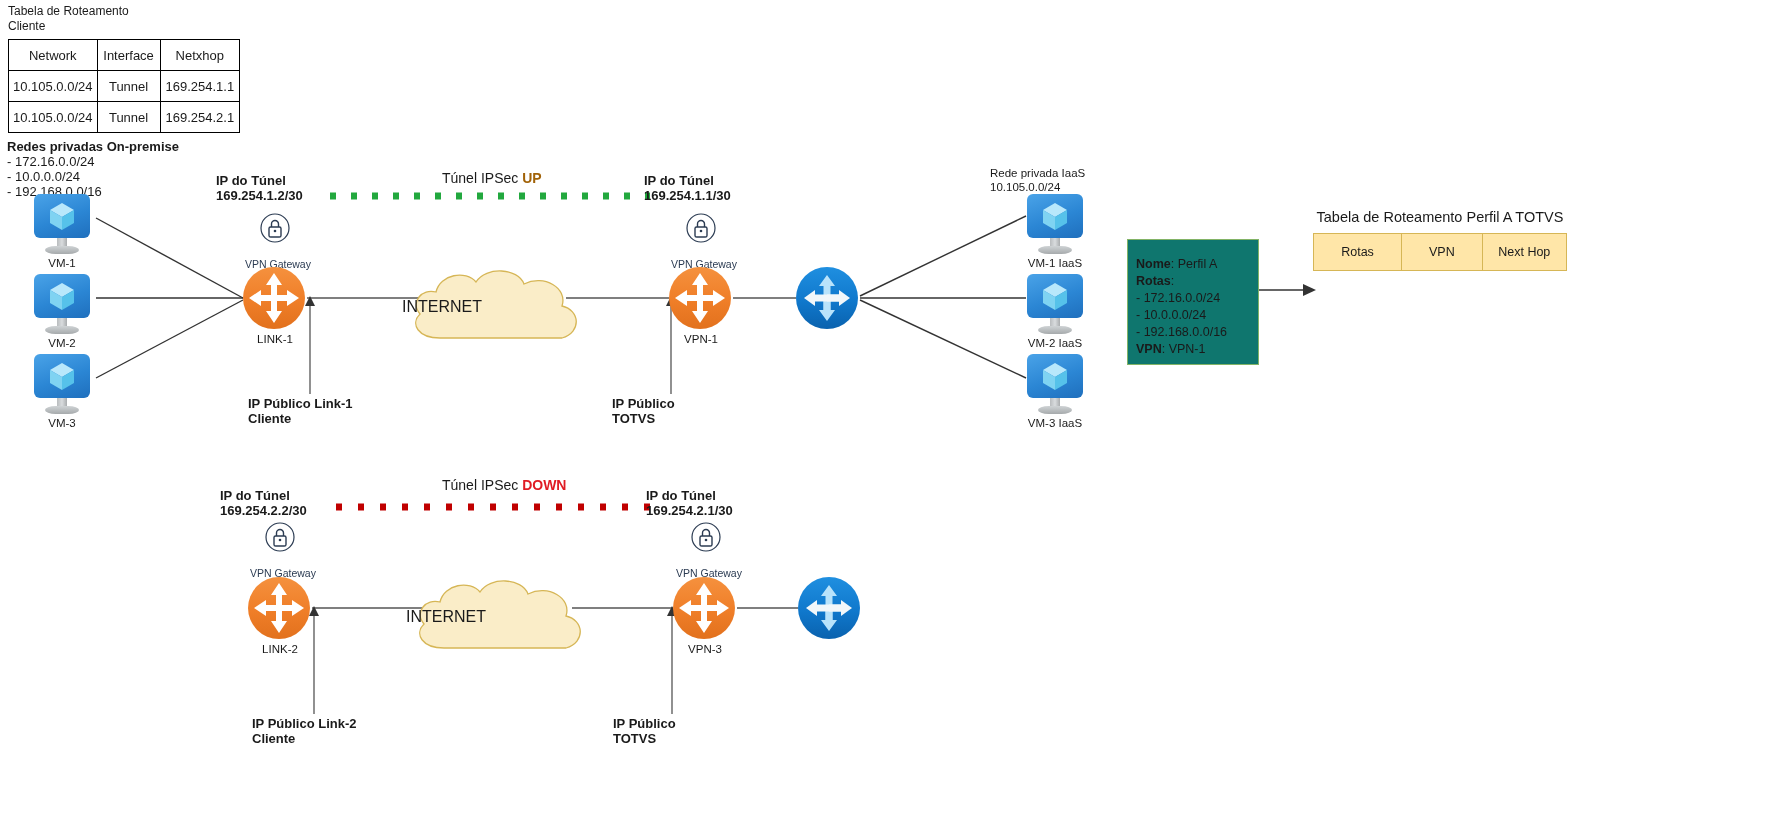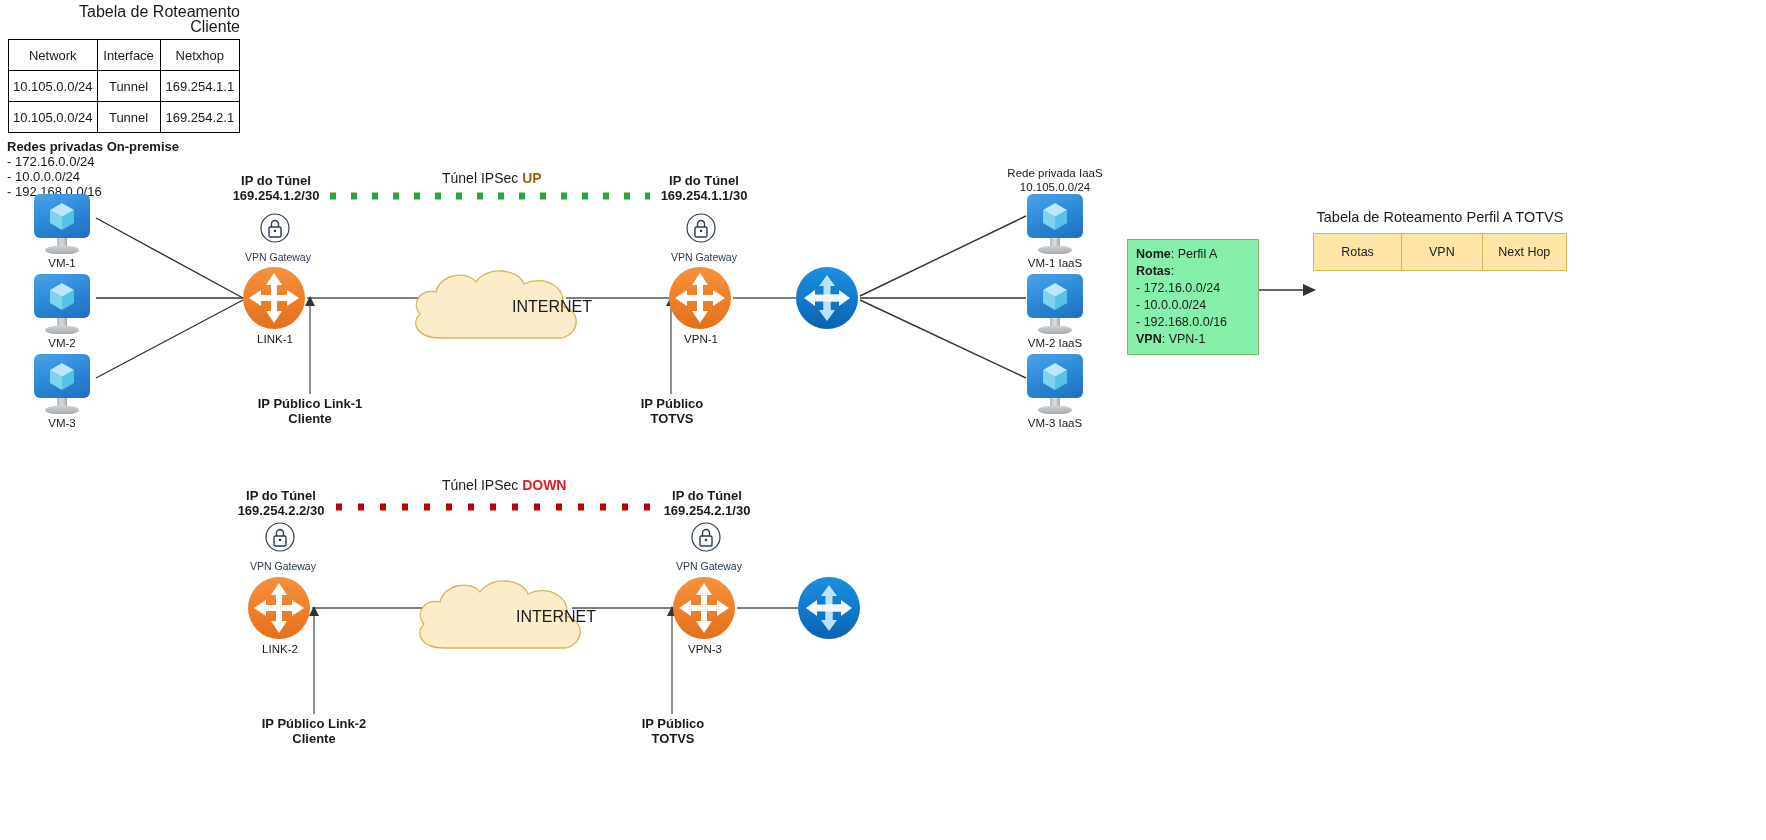--- a/index.html
+++ b/index.html
@@ -1,66 +1,66 @@
 <!DOCTYPE html>
 <html><head>
 <meta charset="utf-8">
 <style>
   html,body{margin:0;padding:0;background:#fff;}
   body{width:1766px;height:840px;position:relative;font-family:"Liberation Sans",sans-serif;color:#1a1a1a;overflow:hidden;}
   .abs{position:absolute;}
-  .ctr{text-align:center;}
+  .ctr{text-align:left;}
   .lbl{font-size:13px;line-height:15px;color:#1a1a1a;white-space:nowrap;}
   .lbl-sm{font-size:11.5px;line-height:14px;color:#1a1a1a;white-space:nowrap;}
   .lbl-b{font-weight:bold;}
 
   
   table{border-collapse:collapse;border-radius:22px;}
   .tbl-client{width:232px;}
   .tbl-client td{border:1px solid #000;font-size:13px;text-align:center;height:30px;padding:0 4px;color:#1a1a1a;background:#fff;}
   .tbl-client td.c0{width:78px;}
   .tbl-client td.c1{width:74px;text-align:center;}
   .tbl-client td.c2{width:80px;}
-  .tbl-title{font-size:16px;line-height:15px;text-align:right;}
+  .tbl-title{font-size:12px;line-height:15px;text-align:left;}
 
   .tbl-totvs{width:254px;}
   .tbl-totvs td{border:1px solid #d6b656;background:#ffe6a8;font-size:12.5px;height:36px;padding:0 9px;color:#1a1a1a;}
   .tbl-totvs tr:first-child td{text-align:center;}
   .tbl-totvs td.c0{width:88px;}
   .tbl-totvs td.c1{width:80px;text-align:center;}
   .tbl-totvs td.c2{width:86px;text-align:center;}
   .tbl-totvs tr:not(:first-child) td.c0{text-align:left;}
   .tbl-title-r{font-size:14.5px;text-align:center;white-space:nowrap;}
 
   
-  .green-box{background:#86efac;border:1px solid #82b366;padding:6px 8px 6px 8px;width:114px;}
+  .green-box{background:#0f766e;border:1px solid #82b366;padding:16px 8px 6px 8px;width:114px;}
   .green-box div{font-size:12.5px;line-height:17px;white-space:nowrap;color:#1a1a1a;}
 
   
   .vm{width:56px;}
   .vm-screen{width:56px;height:44px;border-radius:6px;
     background:linear-gradient(160deg,#4aa3e8 0%,#2b86d4 55%,#1f6fbd 100%);
     position:relative;}
   .vm-stand{width:56px;height:16px;position:relative;}
   .vm-neck{position:absolute;left:23px;top:0;width:10px;height:9px;background:linear-gradient(90deg,#b9bcbe,#d9dcde,#a9acae);}
   .vm-base{position:absolute;left:11px;top:8px;width:34px;height:8px;border-radius:50%/80%;
     background:linear-gradient(180deg,#cfd3d5,#a6aaac);}
   .vm-label{font-size:11.5px;text-align:center;margin-top:3px;white-space:nowrap;color:#1a1a1a;}
 
   
   .router{border-radius:50%;position:relative;}
   .router-o{width:62px;height:62px;background:linear-gradient(180deg,#f5913e 0%,#ef7e28 55%,#e2711d 100%);}
   .router-b{width:62px;height:62px;background:linear-gradient(180deg,#1f8fe0 0%,#1078cc 55%,#0a62ae 100%);}
   .rlabel{font-size:11.5px;text-align:center;margin-top:4px;white-space:nowrap;color:#1a1a1a;}
 
   
-  .cloud-txt{position:absolute;width:100%;text-align:right;font-size:16px;color:#1a1a1a;}
-
-  
-  .vpngw-cap{font-size:10.5px;text-align:center;margin-top:7px;color:#2b3b52;white-space:nowrap;}
+  .cloud-txt{position:absolute;width:100%;text-align:left;font-size:16px;color:#1a1a1a;}
+
+  
+  .vpngw-cap{font-size:10.5px;text-align:center;margin-top:14px;color:#2b3b52;white-space:nowrap;}
 
   .status-up{color:#a16207;font-weight:bold;}
   .status-down{color:#e01b24;font-weight:bold;}
   .tun-title{font-size:14px;white-space:nowrap;}
 
   svg{display:block;overflow:visible;}
 </style>
 </head>
 <body>
 

